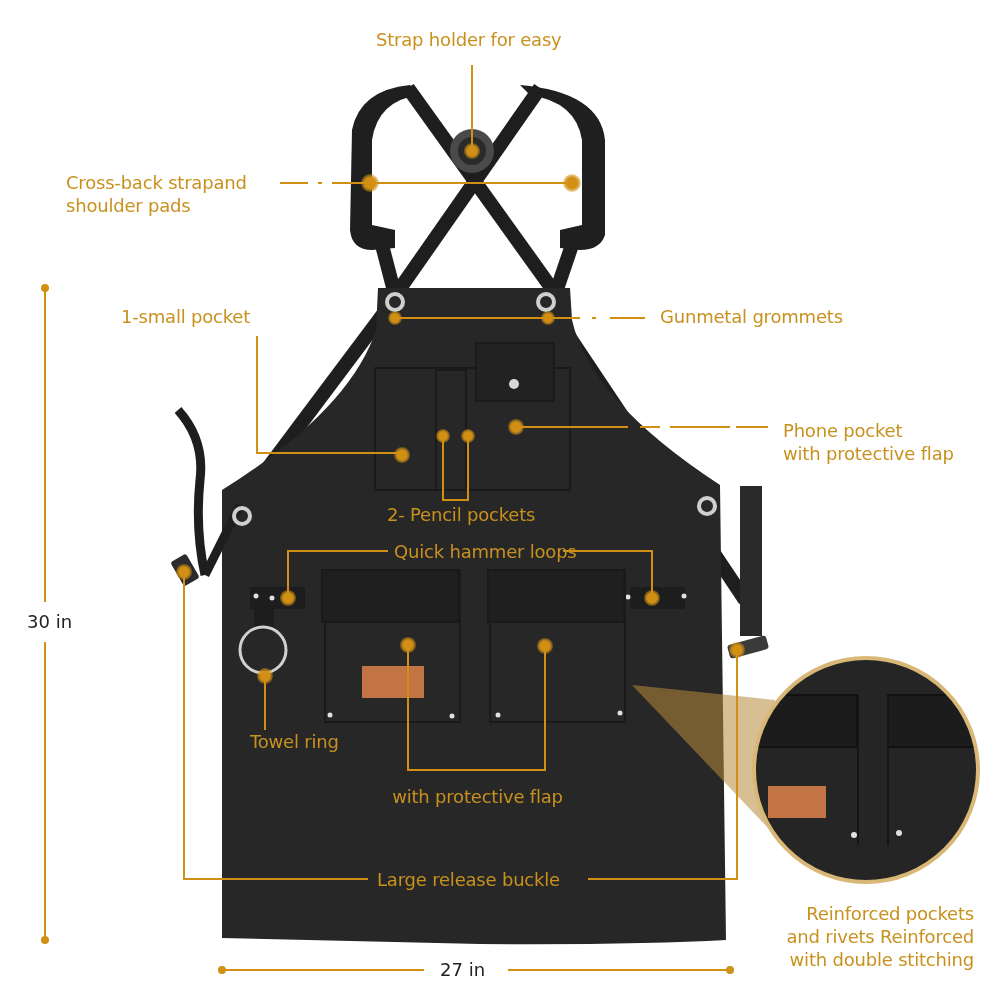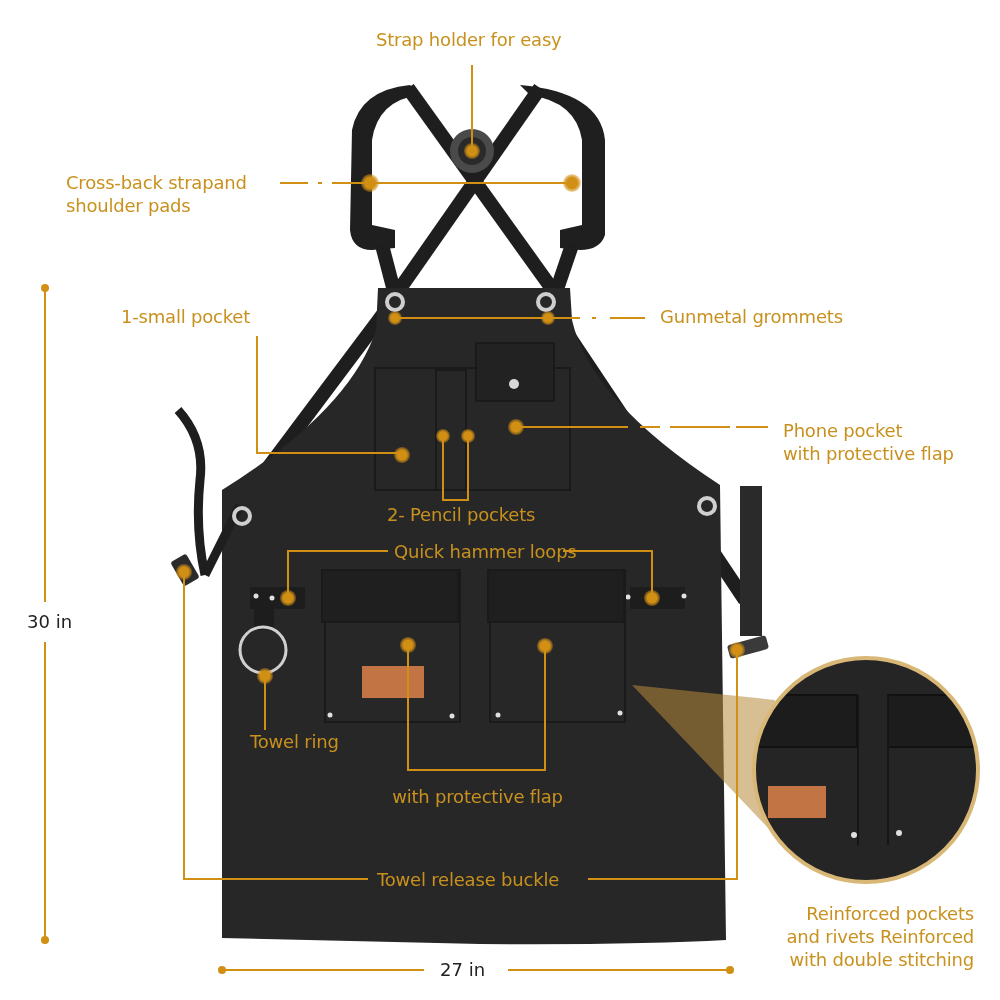--- a/index.html
+++ b/index.html
@@ -194,21 +194,21 @@
   <div class="lbl" style="left:387px; top:503px;">2- Pencil pockets</div>
 
   <div class="lbl" style="left:394px; top:540px;">Quick hammer loops</div>
 
   <div class="lbl" style="left:236px; top:730px;margin-left:14px;">Towel ring</div>
 
   <div class="lbl center" style="left:355px; top:785px; width:245px;">
     <div>with protective flap</div>
   </div>
 
-  <div class="lbl" style="left:377px; top:868px;">Towel release buckle</div>
+  <div class="lbl" style="left:377px; top:868px;">Large release buckle</div>
 
   <div class="lbl right" style="left:752px; top:902px; width:222px;">
     <div>Reinforced pockets</div>
     <div>and rivets Reinforced</div>
     <div>with double stitching</div>
   </div>
 
   <div class="dim" style="left:27px; top:611px;">30 in</div>
   <div class="dim" style="left:440px; top:959px;">27 in</div>
 

